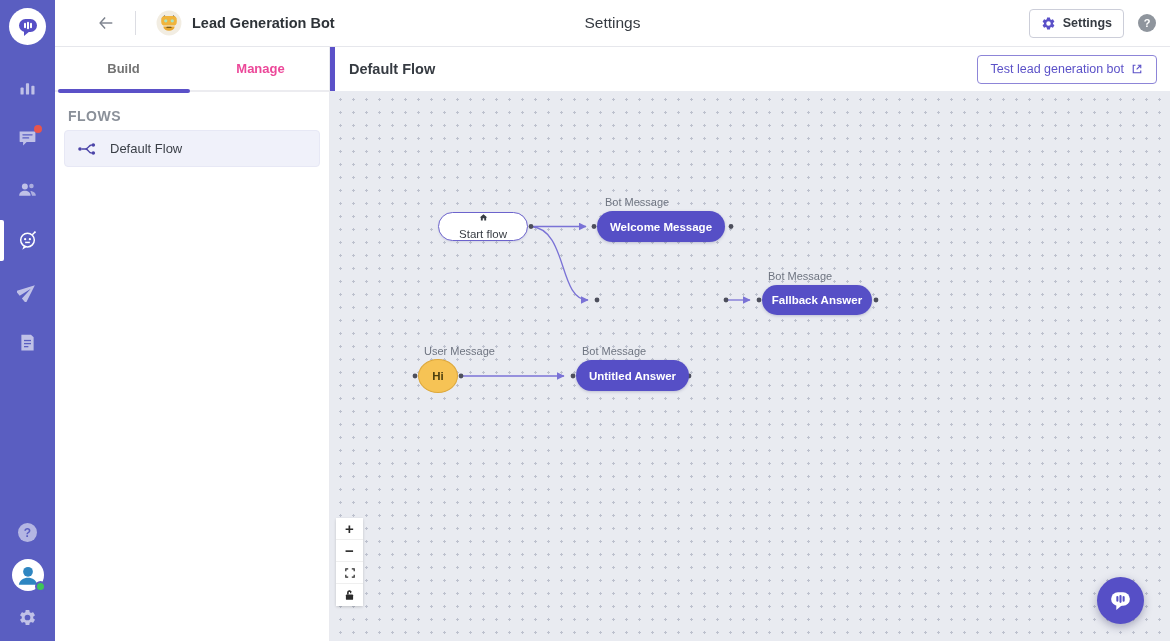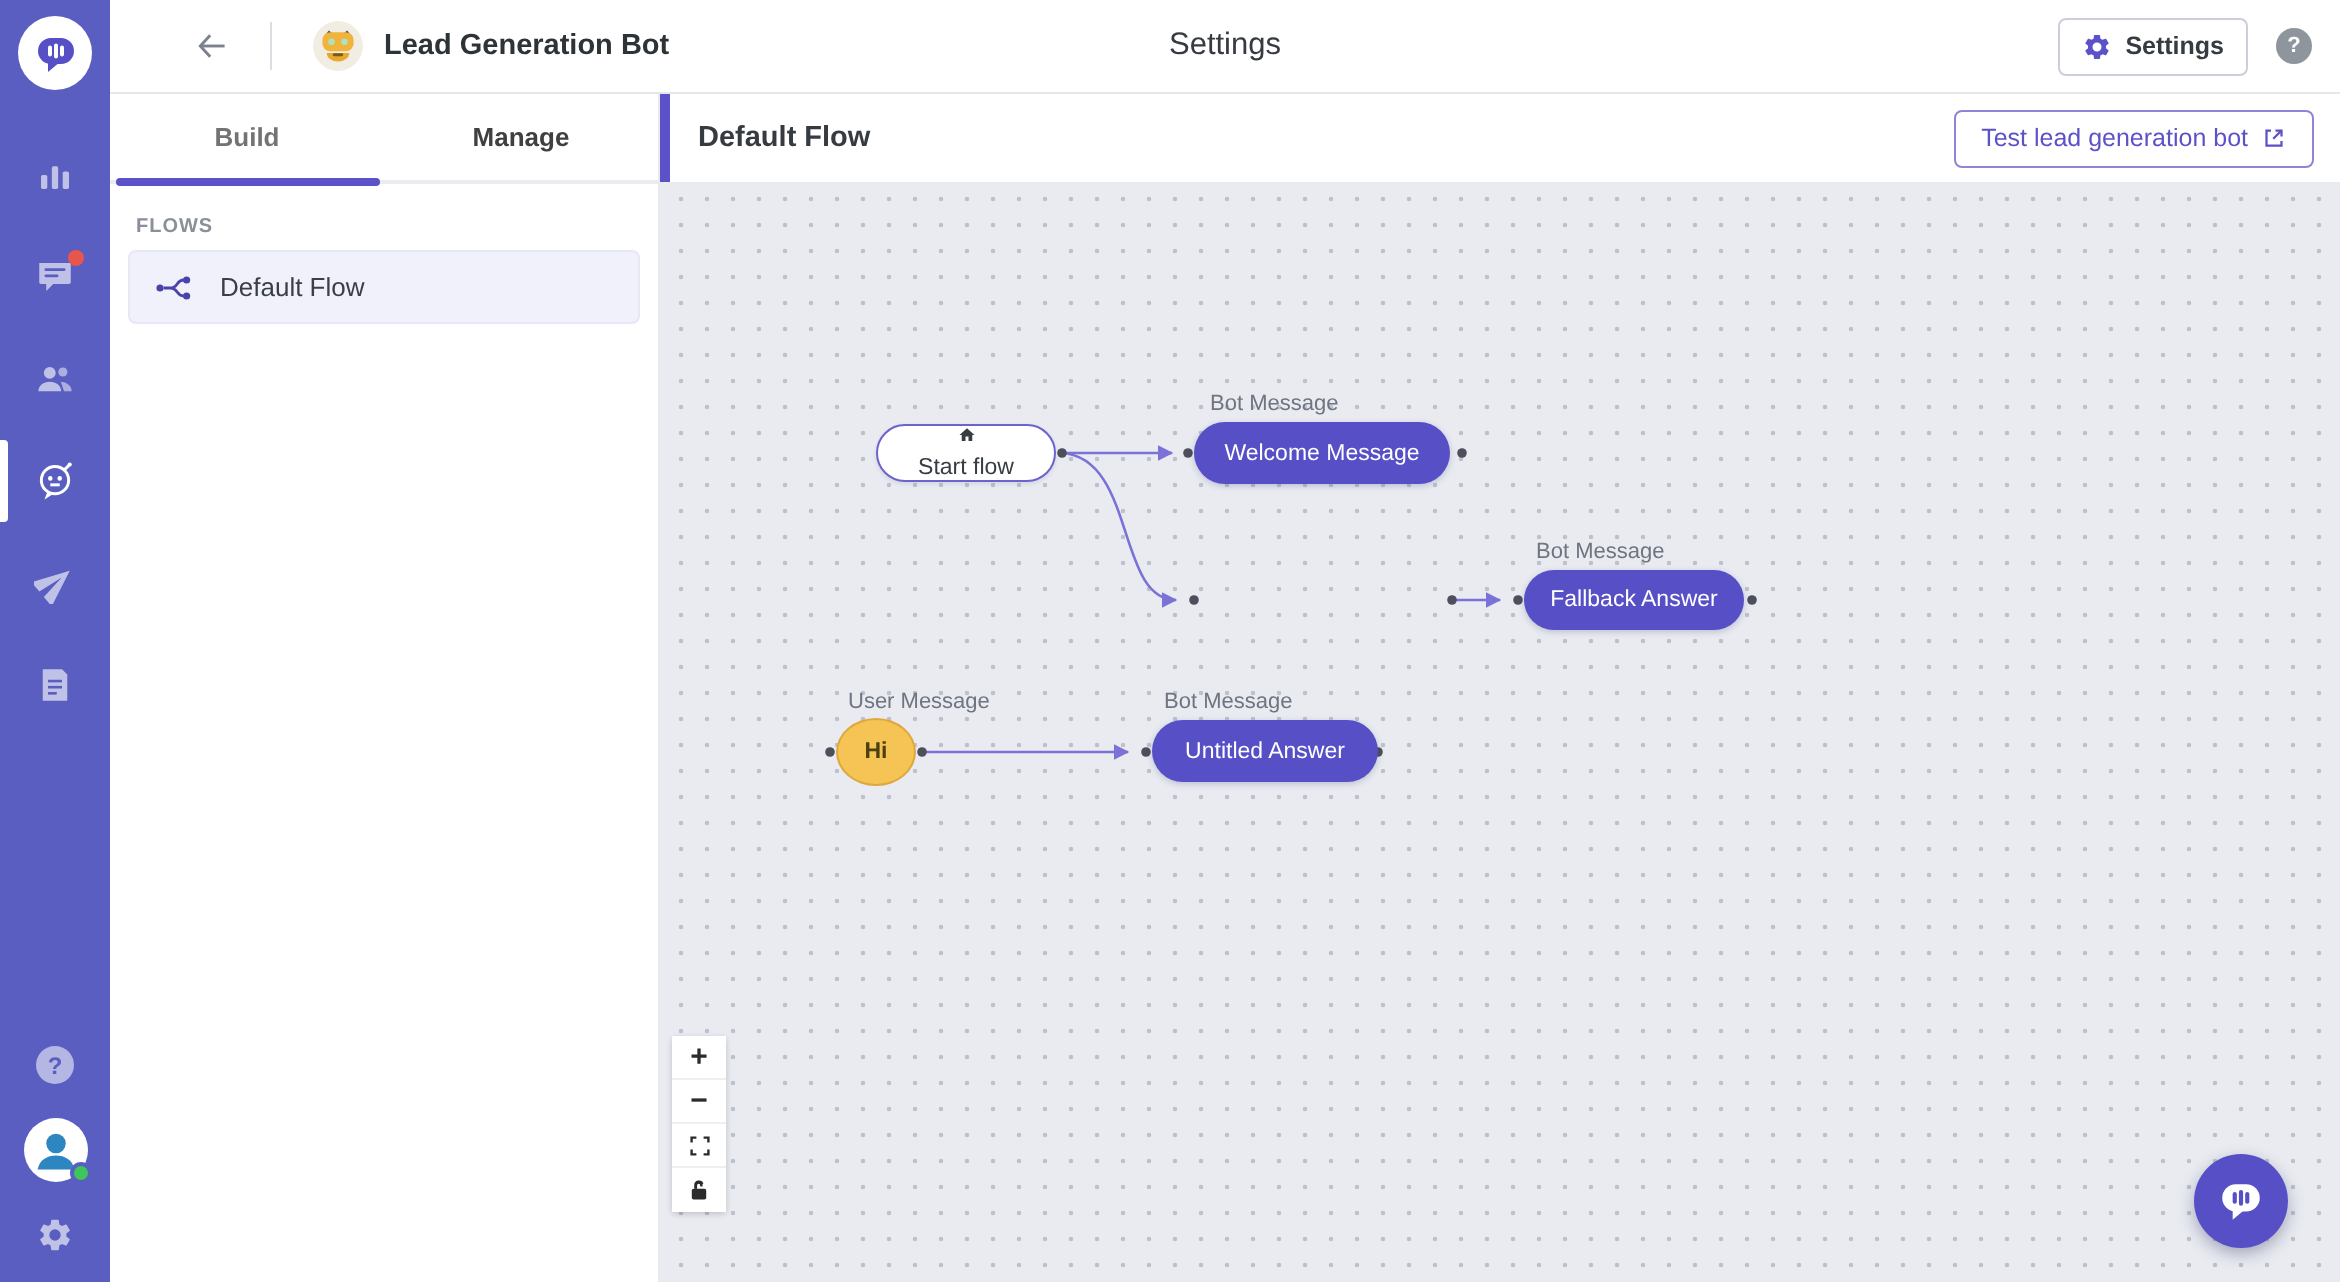--- a/index.html
+++ b/index.html
@@ -27,42 +27,42 @@
   .bot-avatar { width:26px; height:26px; margin-right:10px; }
   .bot-name { font-size:14.5px; font-weight:bold; color:#2e3338; }
   .page-title { position:absolute; left:0; right:0; text-align:center; font-size:15.5px; color:#363b42; pointer-events:none; }
   .header-right { margin-left:auto; display:flex; align-items:center; gap:14px; padding-right:14px; }
   .settings-btn { display:flex; align-items:center; gap:7px; border:1px solid #ccced9; border-radius:4px; background:#fff; height:29px; padding:0 11px; cursor:pointer; font-size:12.5px; color:#363b42; font-weight:600; }
   .help-top { width:18px; height:18px; border-radius:50%; background:#8f959d; color:#fff; font-size:11px; font-weight:bold; display:flex; align-items:center; justify-content:center; cursor:pointer; }
 
   
   .left-panel { position:absolute; left:55px; top:47px; width:275px; bottom:0; background:#fff; border-right:1px solid #e9eaef; z-index:10; }
   .tabs { position:relative; display:flex; height:45px; border-bottom:2px solid #ececf0; }
-  .tab { flex:1; display:flex; align-items:center; justify-content:center; font-size:13px; color:#404040; cursor:pointer; font-weight:600; }
+  .tab { flex:1; display:flex; align-items:center; justify-content:center; font-size:13px; color:#ec4899; cursor:pointer; font-weight:600; }
   .tab.active { color:#737373; }
   .tab-underline { position:absolute; left:3px; bottom:-3px; width:132px; height:4px; border-radius:2px; background:#5b51c8; }
-  .section-label { margin:16px 0 6px 13px; font-size:10px; letter-spacing:.5px; color:#8a9099; font-weight:bold; }
+  .section-label { margin:16px 0 6px 13px; font-size:14px; letter-spacing:.5px; color:#8a9099; font-weight:bold; }
   .flow-item { margin:0 9px; height:37px; background:#f0f1fa; border:1px solid #e7e8f5; border-radius:4px; display:flex; align-items:center; padding:0 12px; gap:13px; cursor:pointer; }
   .flow-item-label { font-size:13px; color:#3a3f47; }
 
   
   .canvas-header { position:absolute; left:330px; top:47px; right:0; height:44px; background:#fff; display:flex; align-items:center; z-index:10; }
   .accent-bar { width:5px; align-self:stretch; background:#5b51c8; }
   .canvas-title { margin-left:14px; font-size:14.5px; font-weight:600; color:#363b42; }
   .test-btn { margin-left:auto; margin-right:13px; display:flex; align-items:center; gap:7px; height:29px; padding:0 13px; border:1px solid #8d85d8; border-radius:4px; background:#fff; color:#5b51c8; font-size:12.5px; cursor:pointer; }
 
   
   .canvas { position:absolute; left:330px; top:91px; right:0; bottom:0; background:#e9ebf1;
     background-image:radial-gradient(circle,#bdc1ce 1px,rgba(0,0,0,0) 1.3px); background-size:13px 13px; background-position:4px 2px; overflow:hidden; }
   .edges { position:absolute; inset:0; width:100%; height:100%; }
 
   .node { position:absolute; display:flex; align-items:center; justify-content:center; gap:6px; border-radius:17px; font-size:11.5px; cursor:pointer; white-space:nowrap; }
   .node-label { position:absolute; font-size:11px; color:#6e7480; white-space:nowrap; }
   .node.start { background:#fff; border:1px solid #6c63cc; color:#383d44; box-shadow:0 1px 2px rgba(60,60,120,.12); }
-  .node.bot { background:#564fc6; color:#fff; font-weight:400; box-shadow:0 1px 3px rgba(60,60,120,.25); }
+  .node.bot { background:#564fc6; color:#fff; font-weight:700; box-shadow:0 1px 3px rgba(60,60,120,.25); }
   .node.fallback { background:#8b939c; border:1px solid #7d858e; color:#fff; font-weight:500; }
   .node.user { background:#f6c355; border:1px solid #dda83c; color:#4d400f; font-weight:600; }
 
   
   .flow-controls { position:absolute; left:6px; bottom:35px; width:27px; background:#fff; box-shadow:0 1px 3px rgba(0,0,0,.18); border-radius:2px; display:flex; flex-direction:column; }
   .ctrl-btn { height:22px; display:flex; align-items:center; justify-content:center; border-bottom:1px solid #efefef; cursor:pointer; font-size:15px; color:#2b2b2b; font-weight:bold; background:#fff; }
   .ctrl-btn:last-child { border-bottom:none; }
 
   .chat-widget { position:absolute; right:26px; bottom:17px; width:47px; height:47px; border-radius:50%; background:#564fc6; display:flex; align-items:center; justify-content:center; box-shadow:0 3px 8px rgba(40,40,90,.35); cursor:pointer; }
 </style>

